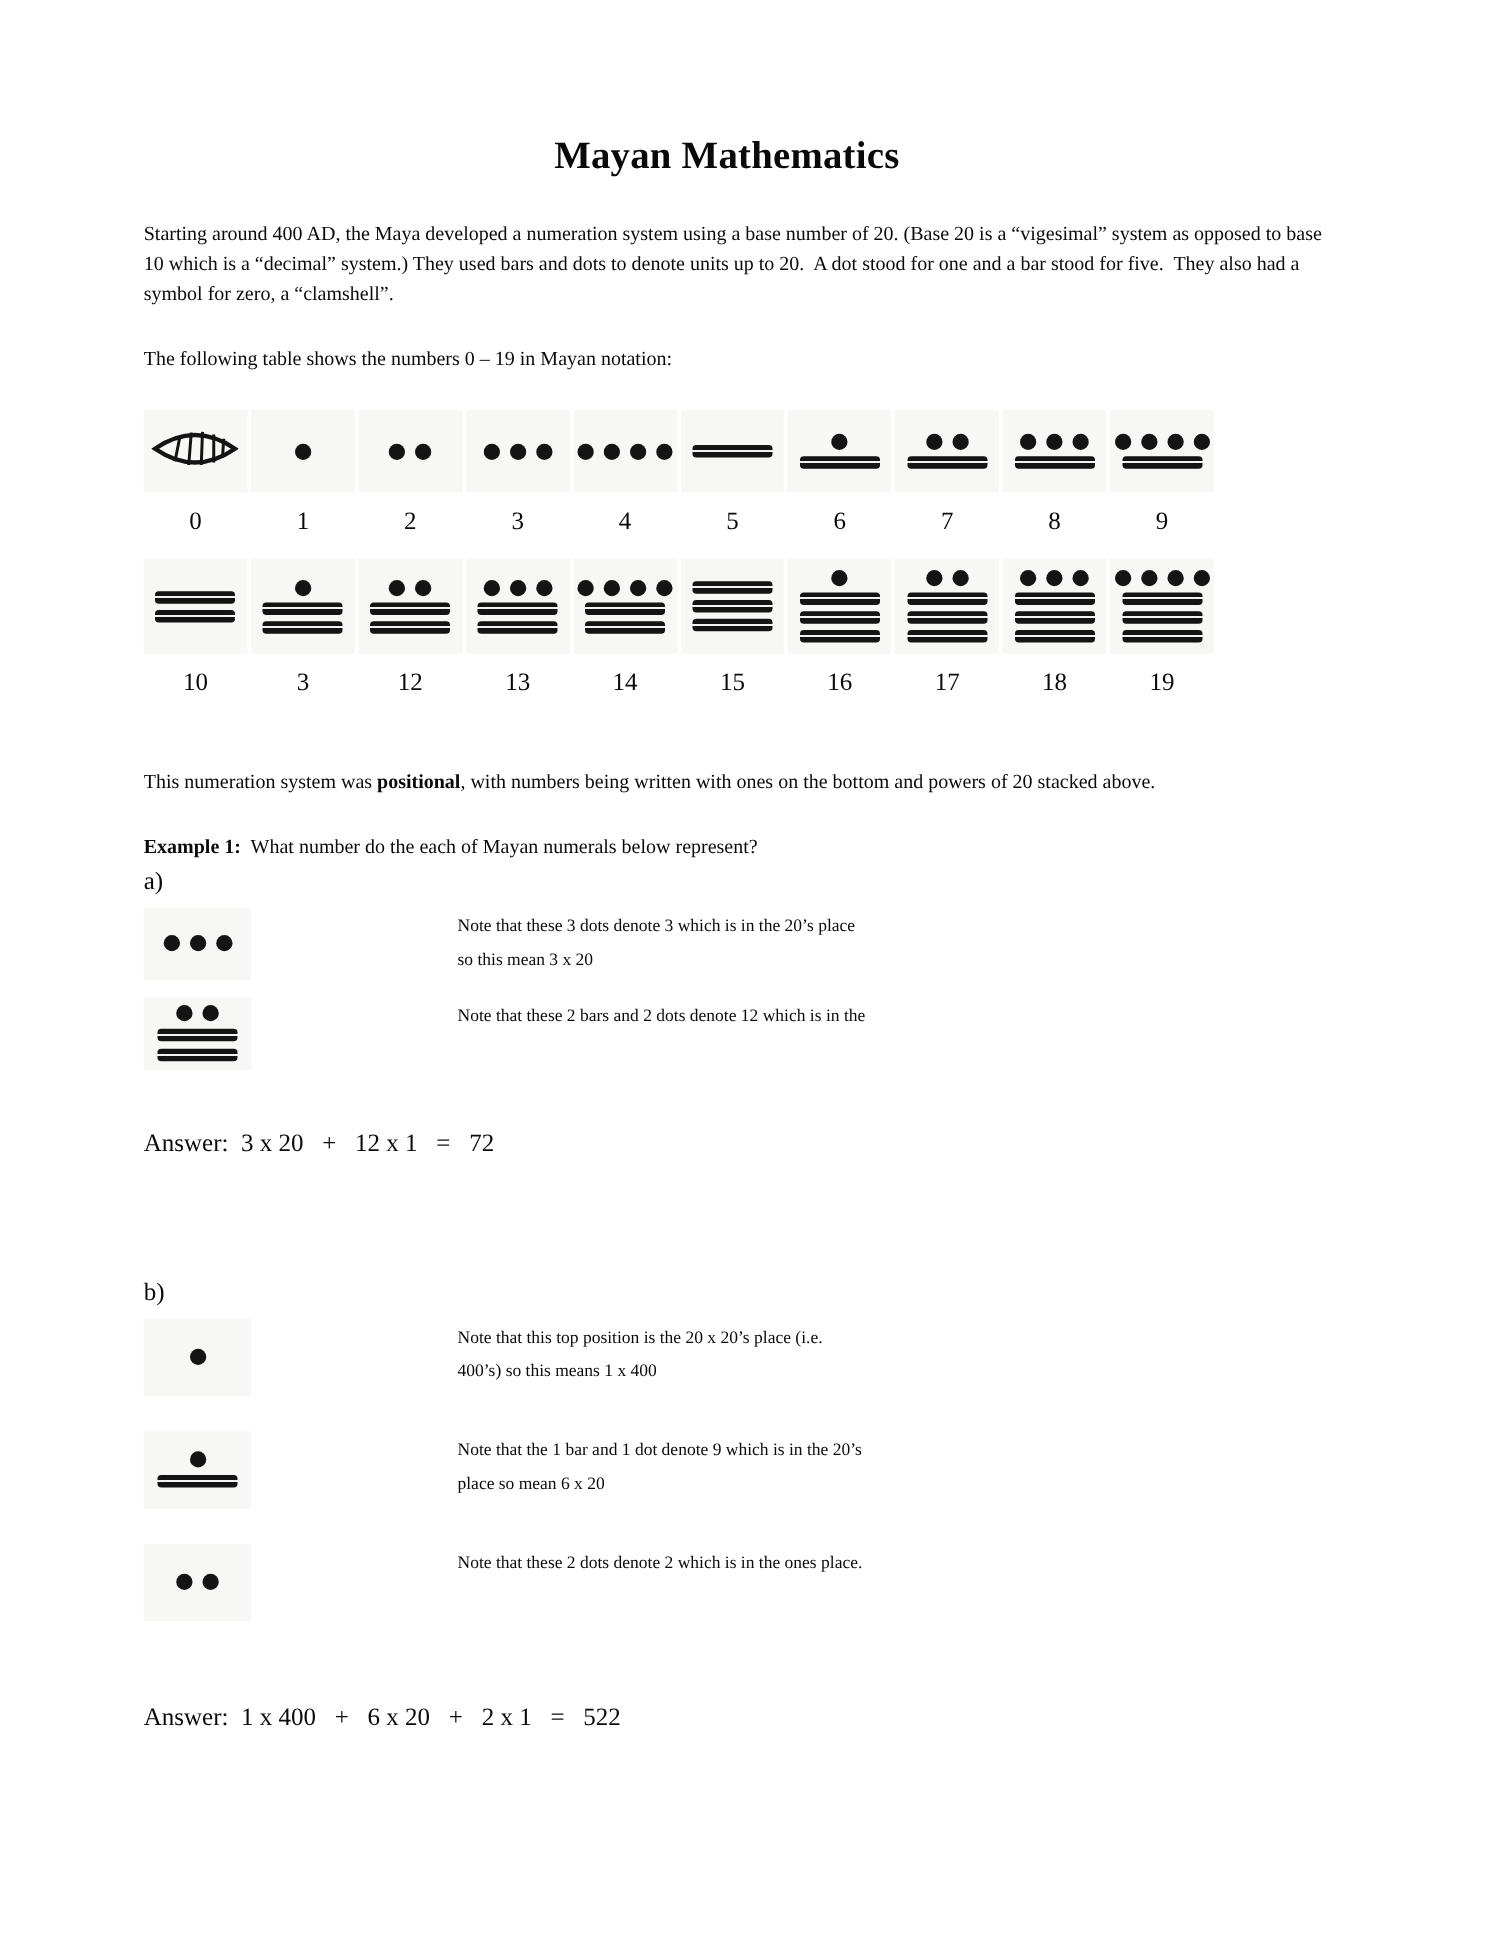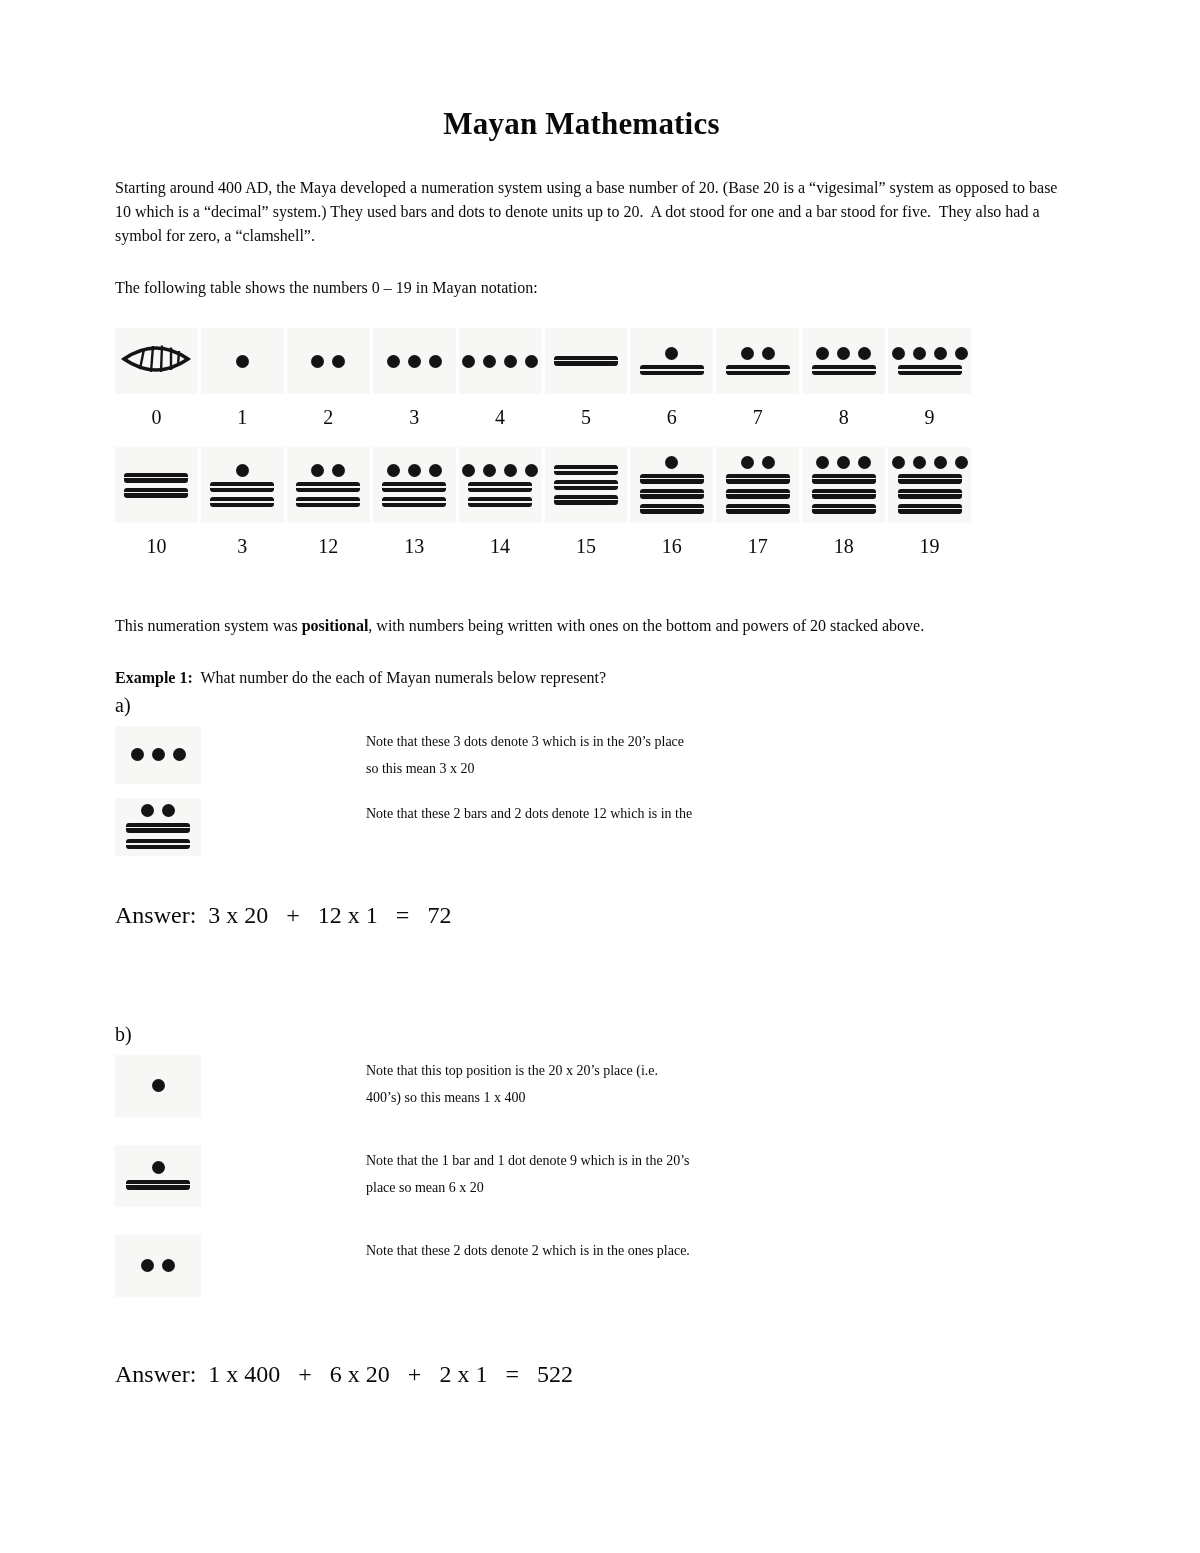--- a/index.html
+++ b/index.html
@@ -57,21 +57,21 @@
     flex:0 0 auto;
   }
   .note {
     margin-left:165px; width:620px; font-size:14px; line-height:27.5px;
     padding-top:2px;
   }
   #example-b .example-row { margin-bottom:28px; }
   #example-b .ex-glyph-box { min-height:62px; }
 
   .answer {
-    font-size:24px; line-height:27.5px; white-space:pre-wrap;
+    font-size:20px; line-height:27.5px; white-space:pre-wrap;
     margin-top:46px;
   }
   .answer-b { margin-top:64px; }
 </style>
 </head>
 <body>
 
 <div class="page">
 
   <h1 class="doc-title">Mayan Mathematics</h1>

